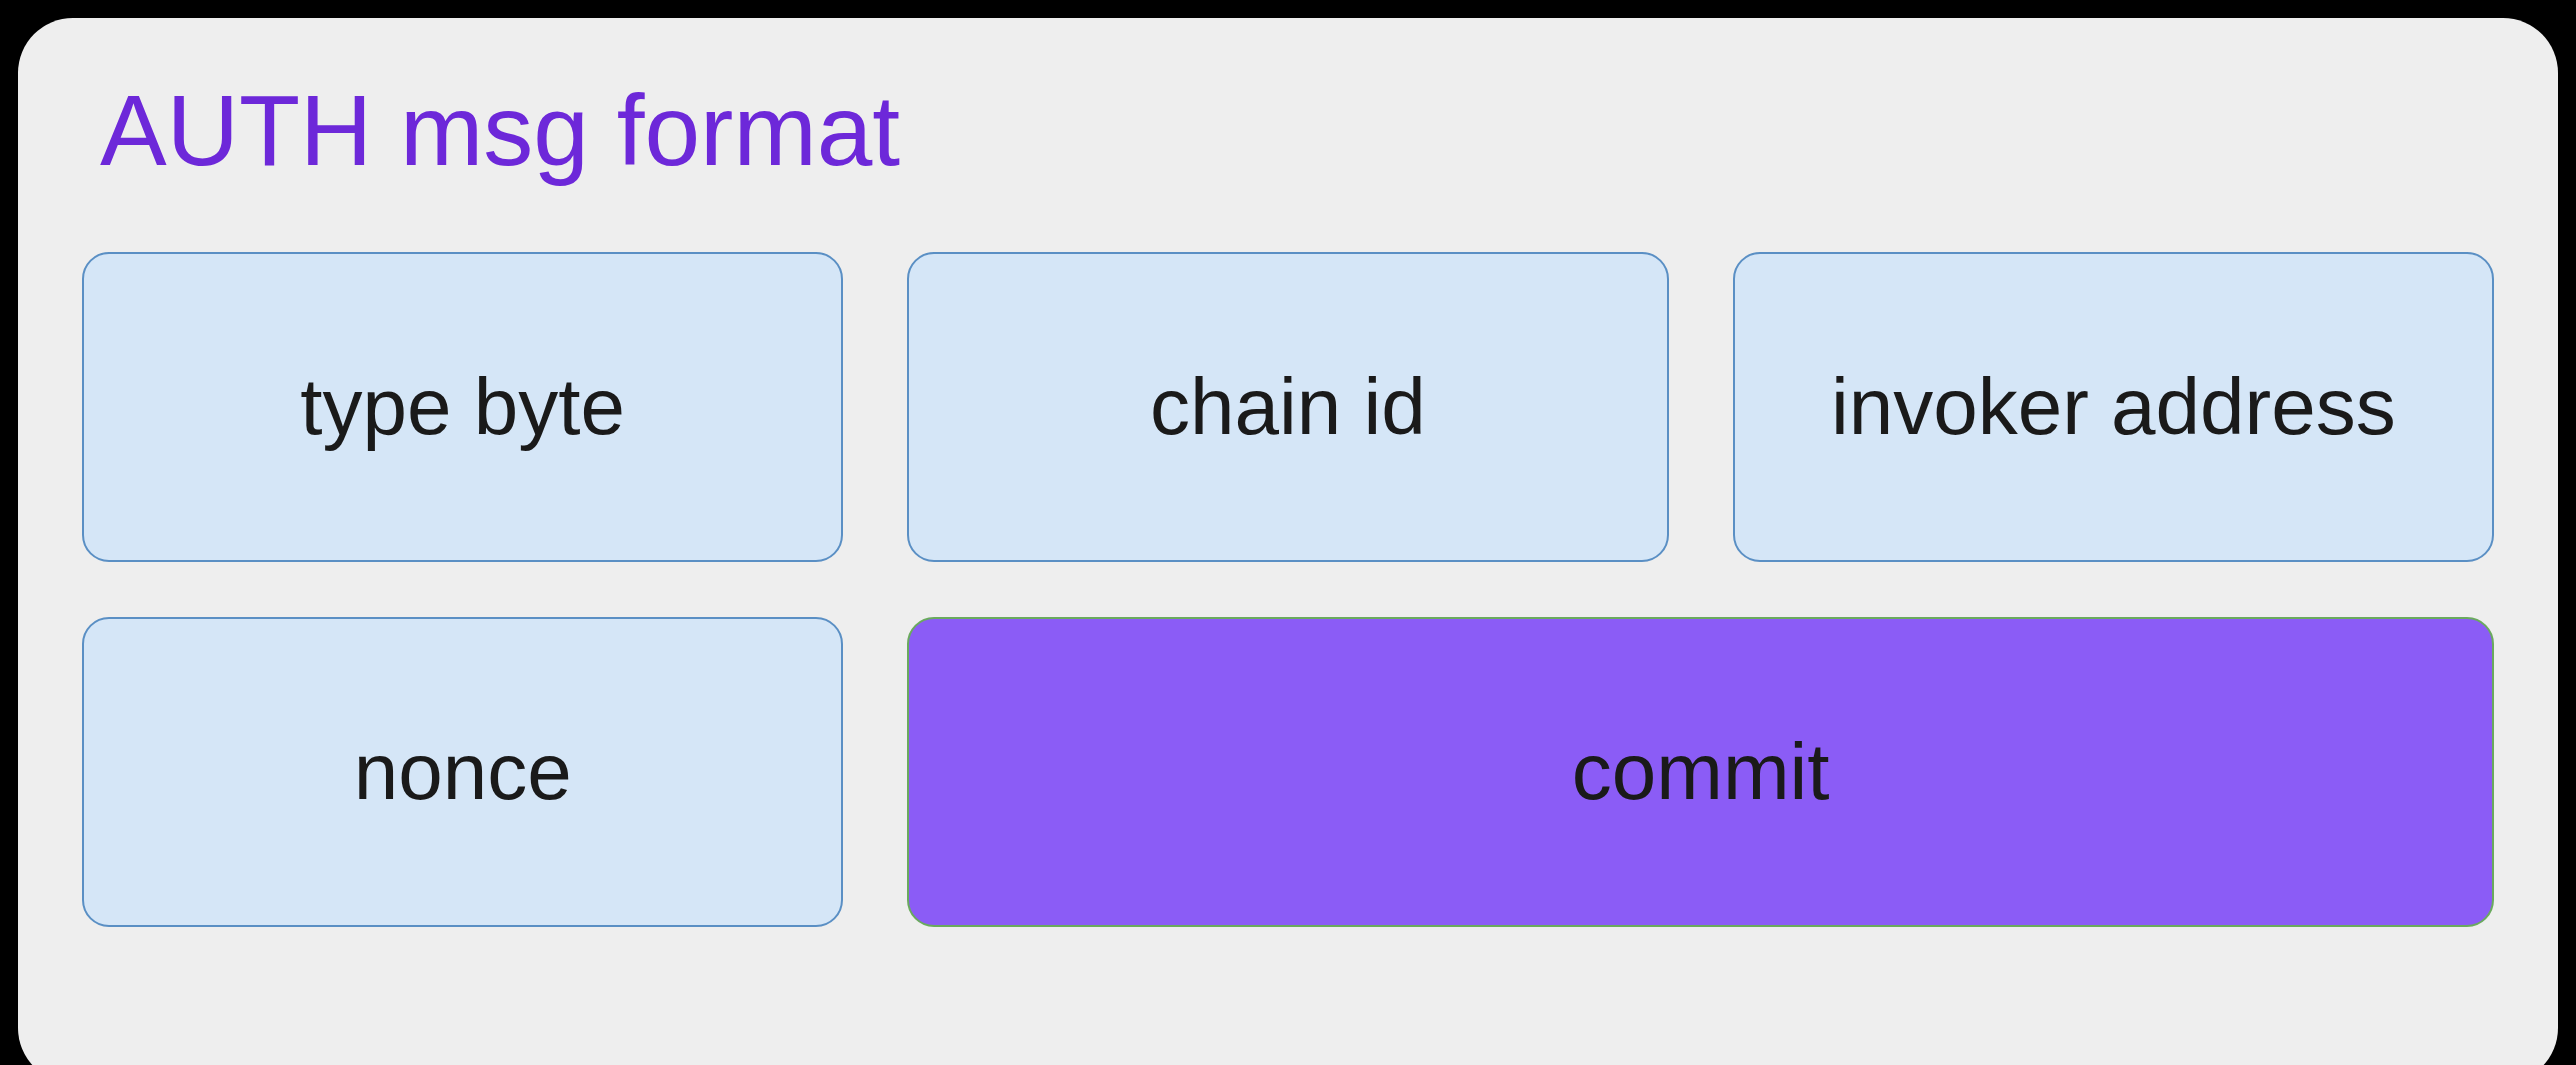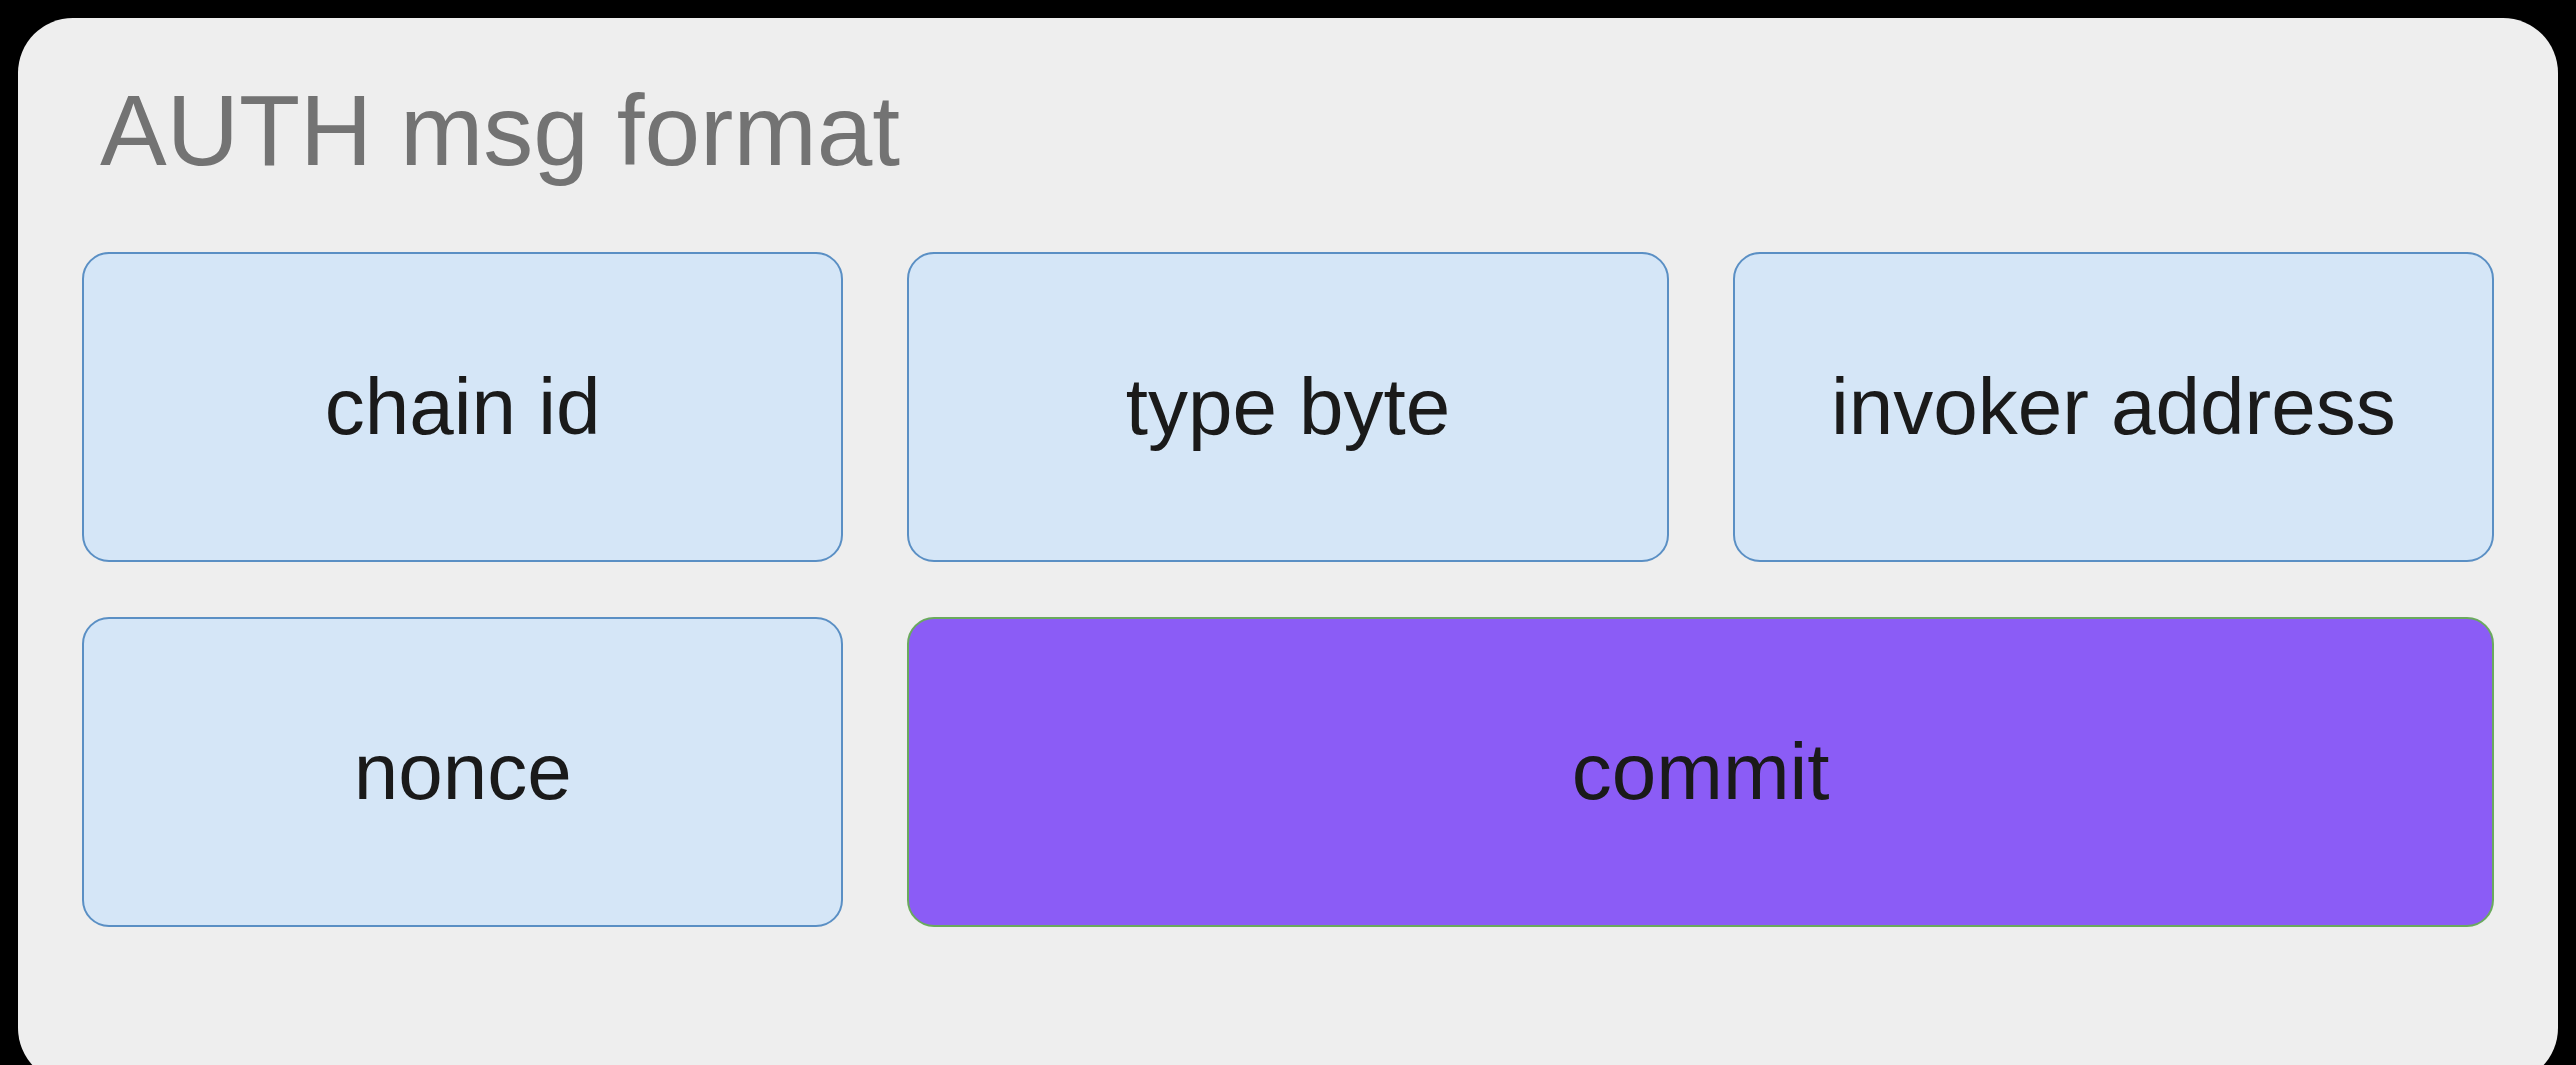--- a/index.html
+++ b/index.html
@@ -19,21 +19,21 @@
     .container {
       background: #eeeeee;
       border-radius: 55px;
       padding: 55px 64px 64px 64px;
       width: 2576px;
       height: 1065px;
     }
     .title {
       font-size: 100px;
       font-weight: normal;
-      color: #737373;
+      color: #6d28d9;
       margin-bottom: 64px;
       margin-left: 18px;
     }
     .grid {
       display: grid;
       grid-template-columns: 1fr 1fr 1fr;
       grid-template-rows: 1fr 1fr;
       gap: 55px 64px;
       height: 675px;
     }
@@ -59,24 +59,24 @@
       grid-column: span 2;
     }
   </style>
 </head>
 <body>
 
 <div class="container">
   <div class="title">AUTH msg format</div>
   <div class="grid">
     <div class="field blue-field">
-      <span>chain id</span>
+      <span>type byte</span>
     </div>
     <div class="field blue-field">
-      <span>type byte</span>
+      <span>chain id</span>
     </div>
     <div class="field blue-field">
       <span>invoker address</span>
     </div>
     <div class="field blue-field">
       <span>nonce</span>
     </div>
     <div class="field green-field span-2">
       <span>commit</span>
     </div>

